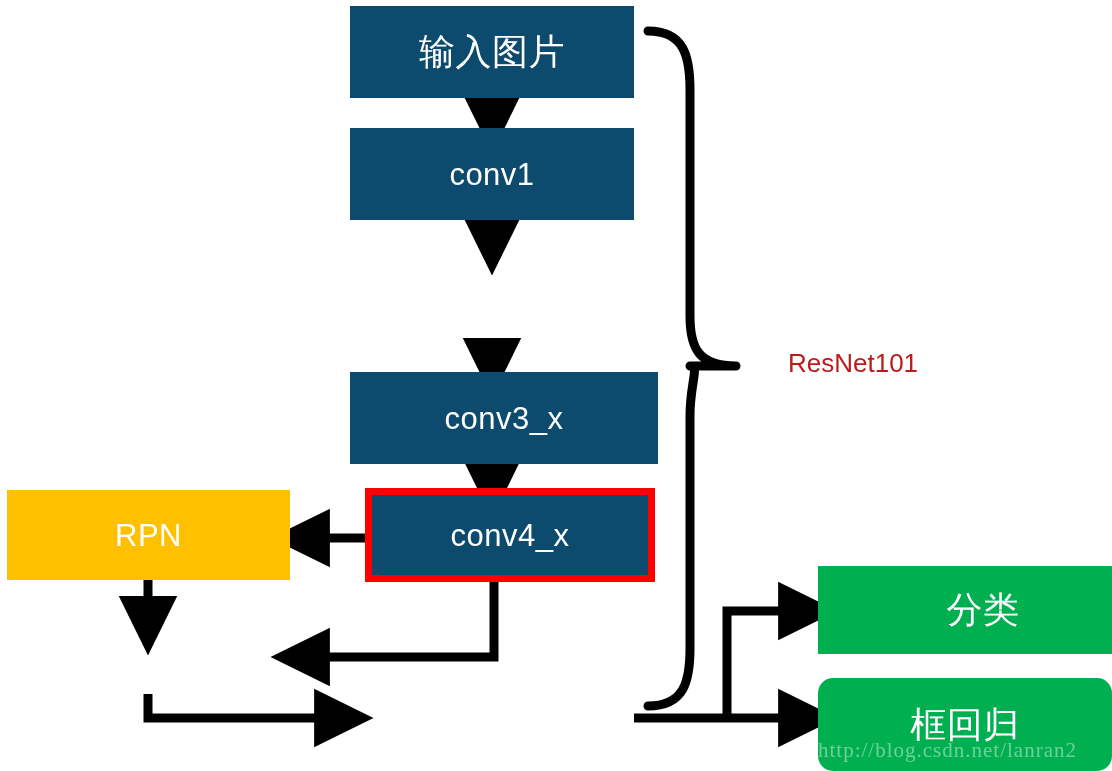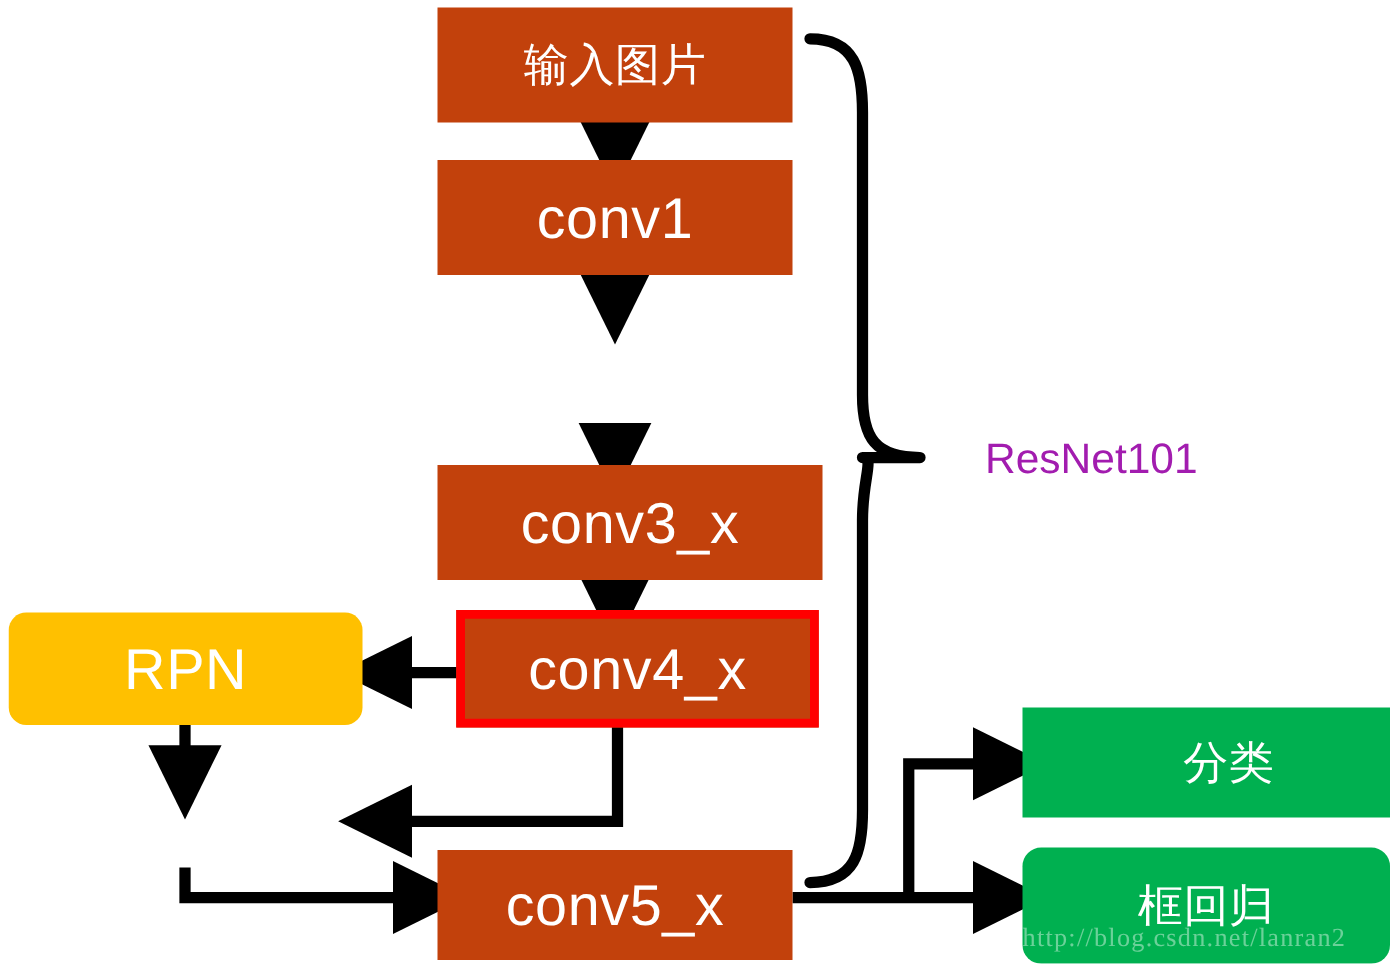--- a/index.html
+++ b/index.html
@@ -23,28 +23,28 @@
     box-sizing: border-box;
     display: flex;
     align-items: center;
     justify-content: center;
     color: #ffffff;
     font-weight: 400;
     letter-spacing: 0.5px;
     user-select: none;
     z-index: 3;
   }
-  .node-blue   { background: #c2410c; }
-  .node-orange { background: #FFC000; border-radius: 14px; }
+  .node-blue   { background: #0c4a6e; }
+  .node-orange { background: #FFC000; }
   .node-green  { background: #00B050; }
   .node-highlight {
     border: 7px solid #FF0000;
   }
   .node-label {
-    font-size: 46px;
+    font-size: 31px;
     line-height: 1;
     white-space: nowrap;
   }
   .node-label.cjk {
     font-size: 36px;
   }
   .spell-underline {
     position: relative;
   }
   .spell-underline::after {
@@ -64,22 +64,22 @@
     position: absolute;
     left: 0;
     top: 0;
     width: 1112px;
     height: 771px;
     z-index: 2;
     pointer-events: none;
   }
   .side-label {
     position: absolute;
-    color: #a21caf;
-    font-size: 34px;
+    color: #b91c1c;
+    font-size: 26px;
     white-space: nowrap;
     z-index: 3;
   }
   .watermark {
     position: absolute;
     font-family: "Liberation Serif", "DejaVu Serif", serif;
     font-size: 21px;
     letter-spacing: 1px;
     color: rgba(255, 255, 255, 0.42);
     white-space: nowrap;
@@ -134,23 +134,20 @@
 
 
   <div class="node node-blue" style="left:350px; top:372px; width:308px; height:92px;">
     <span class="node-label">conv3_x</span>
   </div>
 
   <div class="node node-blue node-highlight" style="left:348px; top:488px; width:290px; height:94px;margin-left:17px;">
     <span class="node-label">conv4_x</span>
   </div>
 
-  <div class="node node-blue" style="left:350px; top:680px; width:284px; height:88px;">
-    <span class="node-label">conv5_x</span>
-  </div>
 
   <div class="node node-orange" style="left:7px; top:490px; width:283px; height:90px;">
     <span class="node-label">RPN</span>
   </div>
 
 
   <div class="node node-green" style="left:818px; top:566px; width:294px; height:88px;padding-left:36px;">
     <span class="node-label cjk">分类</span>
   </div>
 

